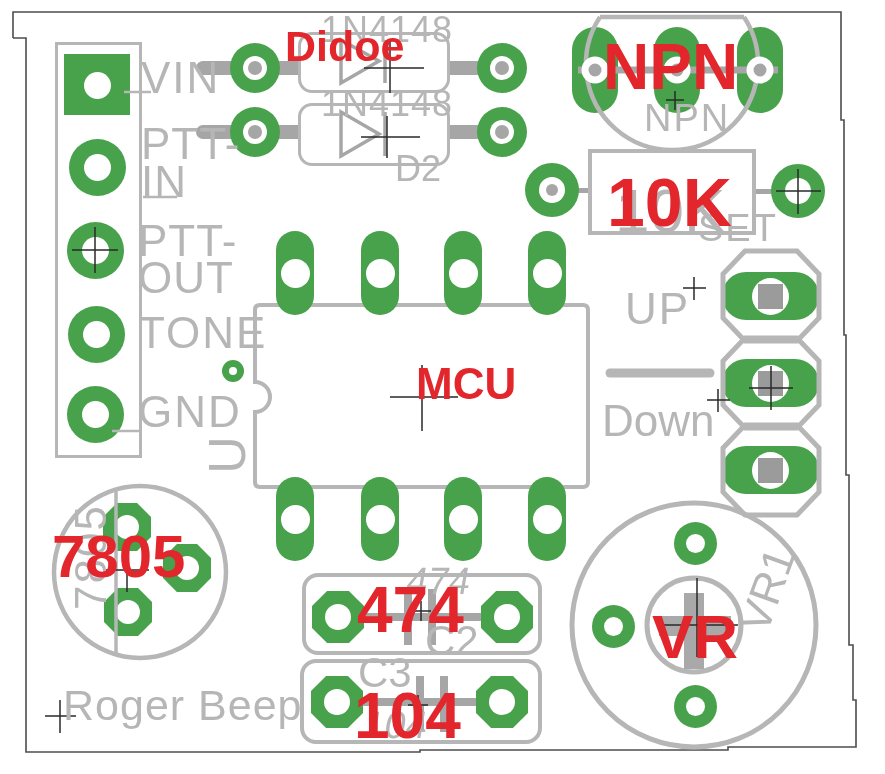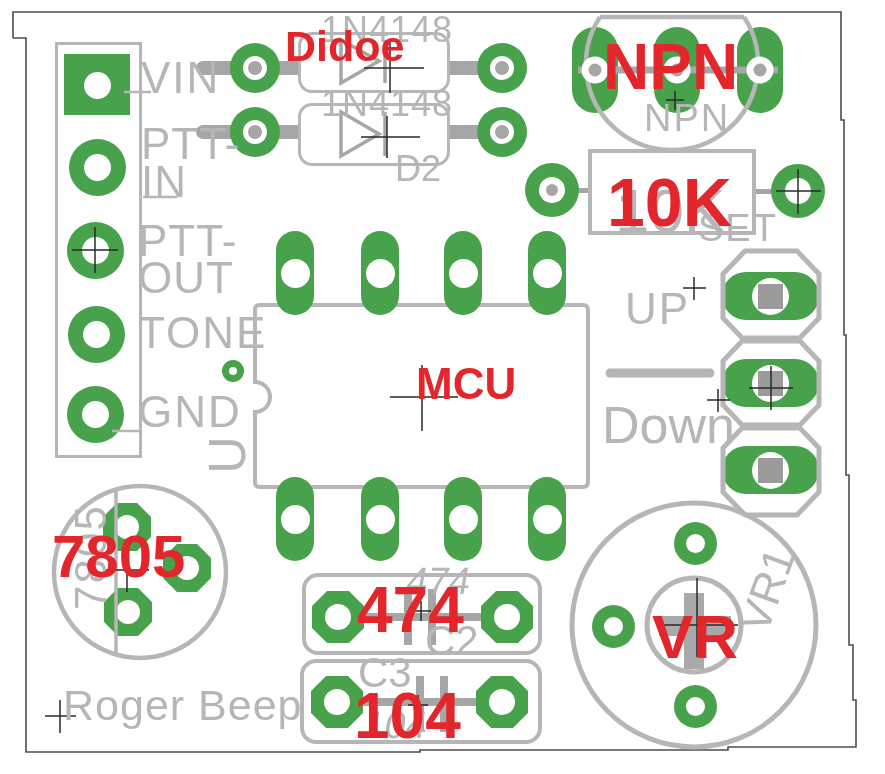--- a/index.html
+++ b/index.html
@@ -267,21 +267,21 @@
   <div class="silk" style="left:138px;top:390px;font-size:44px;letter-spacing:2px;">GND</div>
 
   <div class="silk" style="left:321px;top:12px;font-size:36px;letter-spacing:1px;">1N4148</div>
   <div class="silk" style="left:321px;top:86px;font-size:36px;letter-spacing:1px;">1N4148</div>
   <div class="silk" style="left:395px;top:151px;font-size:36px;">D2</div>
 
   <div class="silk" style="left:644px;top:99px;font-size:38px;letter-spacing:2px;">NPN</div>
   <div class="silk" style="left:615px;top:180px;font-size:62px;">10K</div>
   <div class="silk" style="left:625px;top:287px;font-size:44px;letter-spacing:2px;">UP</div>
   <div class="silk" style="left:698px;top:209px;font-size:38px;letter-spacing:2px;">SET</div>
-  <div class="silk" style="left:602px;top:399px;font-size:52px;">Down</div>
+  <div class="silk" style="left:602px;top:399px;font-size:44px;">Down</div>
 
   <div class="silk" style="left:197px;top:425px;width:60px;height:60px;font-size:52px;display:flex;align-items:center;justify-content:center;transform:rotate(-90deg);">U</div>
 
   <div class="silk" style="left:25px;top:534px;width:132px;height:46px;font-size:44px;letter-spacing:2px;display:flex;align-items:center;justify-content:center;transform:rotate(-90deg);">7805</div>
   <div class="silk" style="left:63px;top:684px;font-size:43px;letter-spacing:1px;">Roger Beep</div>
 
   <div class="silk" style="left:407px;top:562px;font-size:38px;transform:skewX(-10deg);">474</div>
   <div class="silk" style="left:425px;top:620px;font-size:42px;">C2</div>
   <div class="silk" style="left:358px;top:652px;font-size:42px;">C3</div>
   <div class="silk" style="left:364px;top:706px;font-size:38px;transform:skewX(-10deg);">104</div>

